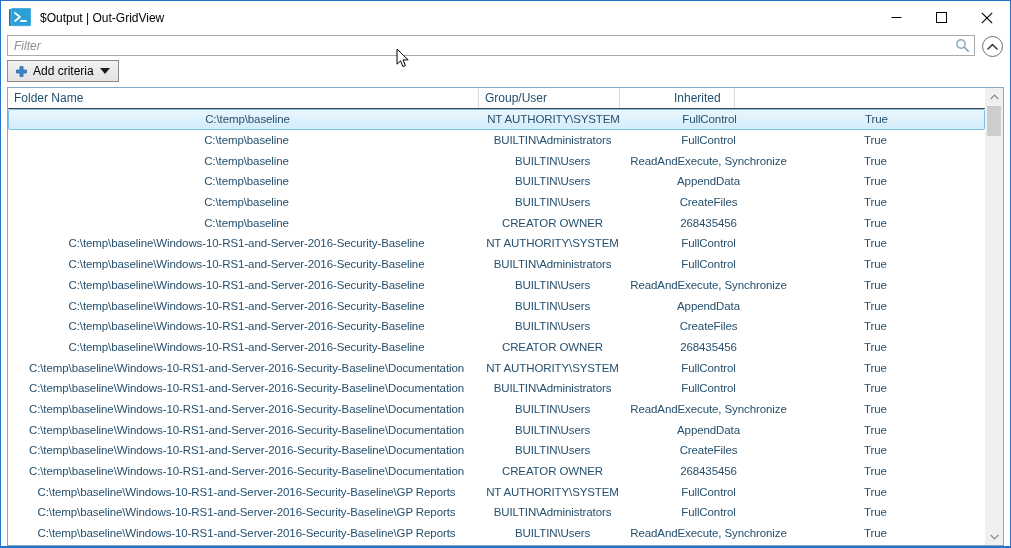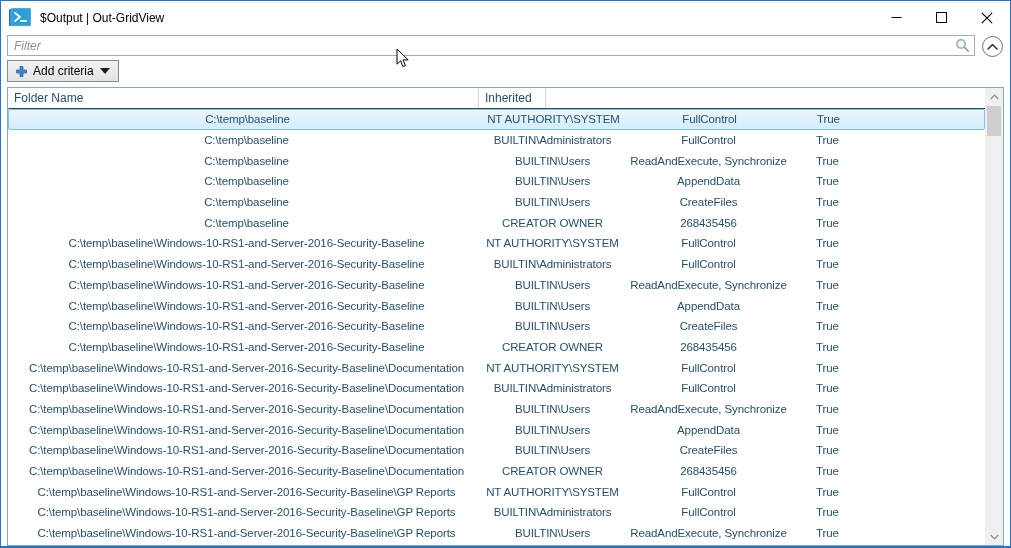--- a/index.html
+++ b/index.html
@@ -44,21 +44,21 @@
 
   .hdr { display:flex; height:21px; border-bottom:1px solid #454545; flex:0 0 auto; }
   .hcell { font-size:12px; color:#23506f; padding:3px 0 0 6px; white-space:nowrap;
            overflow:hidden; border-right:1px solid #d9d9d9; }
   .hfill { flex:1 1 auto; border-right:none; }
 
   .rows { flex:1 1 auto; overflow:hidden;text-align:center; }
   .row { display:flex; height:20.7px; align-items:center; }
   .cell { font-size:11.5px; letter-spacing:-0.1px; color:#26506e; padding-left:6px;
           white-space:nowrap; overflow:hidden; flex:0 0 auto; }
-  .c0 { width:471px; } .c1 { width:141px; } .c2 { width:171px; } .c3 { width:67px; }
+  .c0 { width:471px; } .c1 { width:141px; } .c2 { width:171px; } .c3 { width:67px;margin-left:48px; }
   .cfill { flex:1 1 auto; }
 
   .row.selected { background:linear-gradient(#eaf6fd,#d3edfb);
                   border:1px solid #7dc1e8; border-radius:2px; }
 
   
   .vscroll { flex:0 0 18px; background:#f0f0f0; display:flex; flex-direction:column;
              align-items:center; }
   .sb-btn { width:18px; height:17px; display:flex; align-items:center; justify-content:center; flex:0 0 auto; }
   .sb-track { flex:1 1 auto; width:18px; position:relative; }
@@ -123,20 +123,21 @@
       <path d="M4 0.5 h3 v3.5 h3.5 v3 H7 v3.5 H4 V7 H0.5 V4 H4 Z" fill="#3c86c6" stroke="#2b6ba6" stroke-width="0.8"></path>
     </svg>
     <span>Add criteria</span>
     <span class="caret-down"></span>
   </button>
 
   <div class="grid">
     <div class="grid-left">
       <div class="hdr" id="hdr">
           <div class="hcell c0">Folder Name</div>
+          <div class="hcell c1">Group/User</div>
           <div class="hcell c3">Inherited</div>
           <div class="hcell hfill"></div>
         </div>
       <div class="rows" id="rows">
           <div class="row selected">
             <div class="cell c0">C:\temp\baseline</div>
             <div class="cell c1">NT AUTHORITY\SYSTEM</div>
             <div class="cell c2">FullControl</div>
             <div class="cell c3">True</div>
             <div class="cell cfill"></div>

